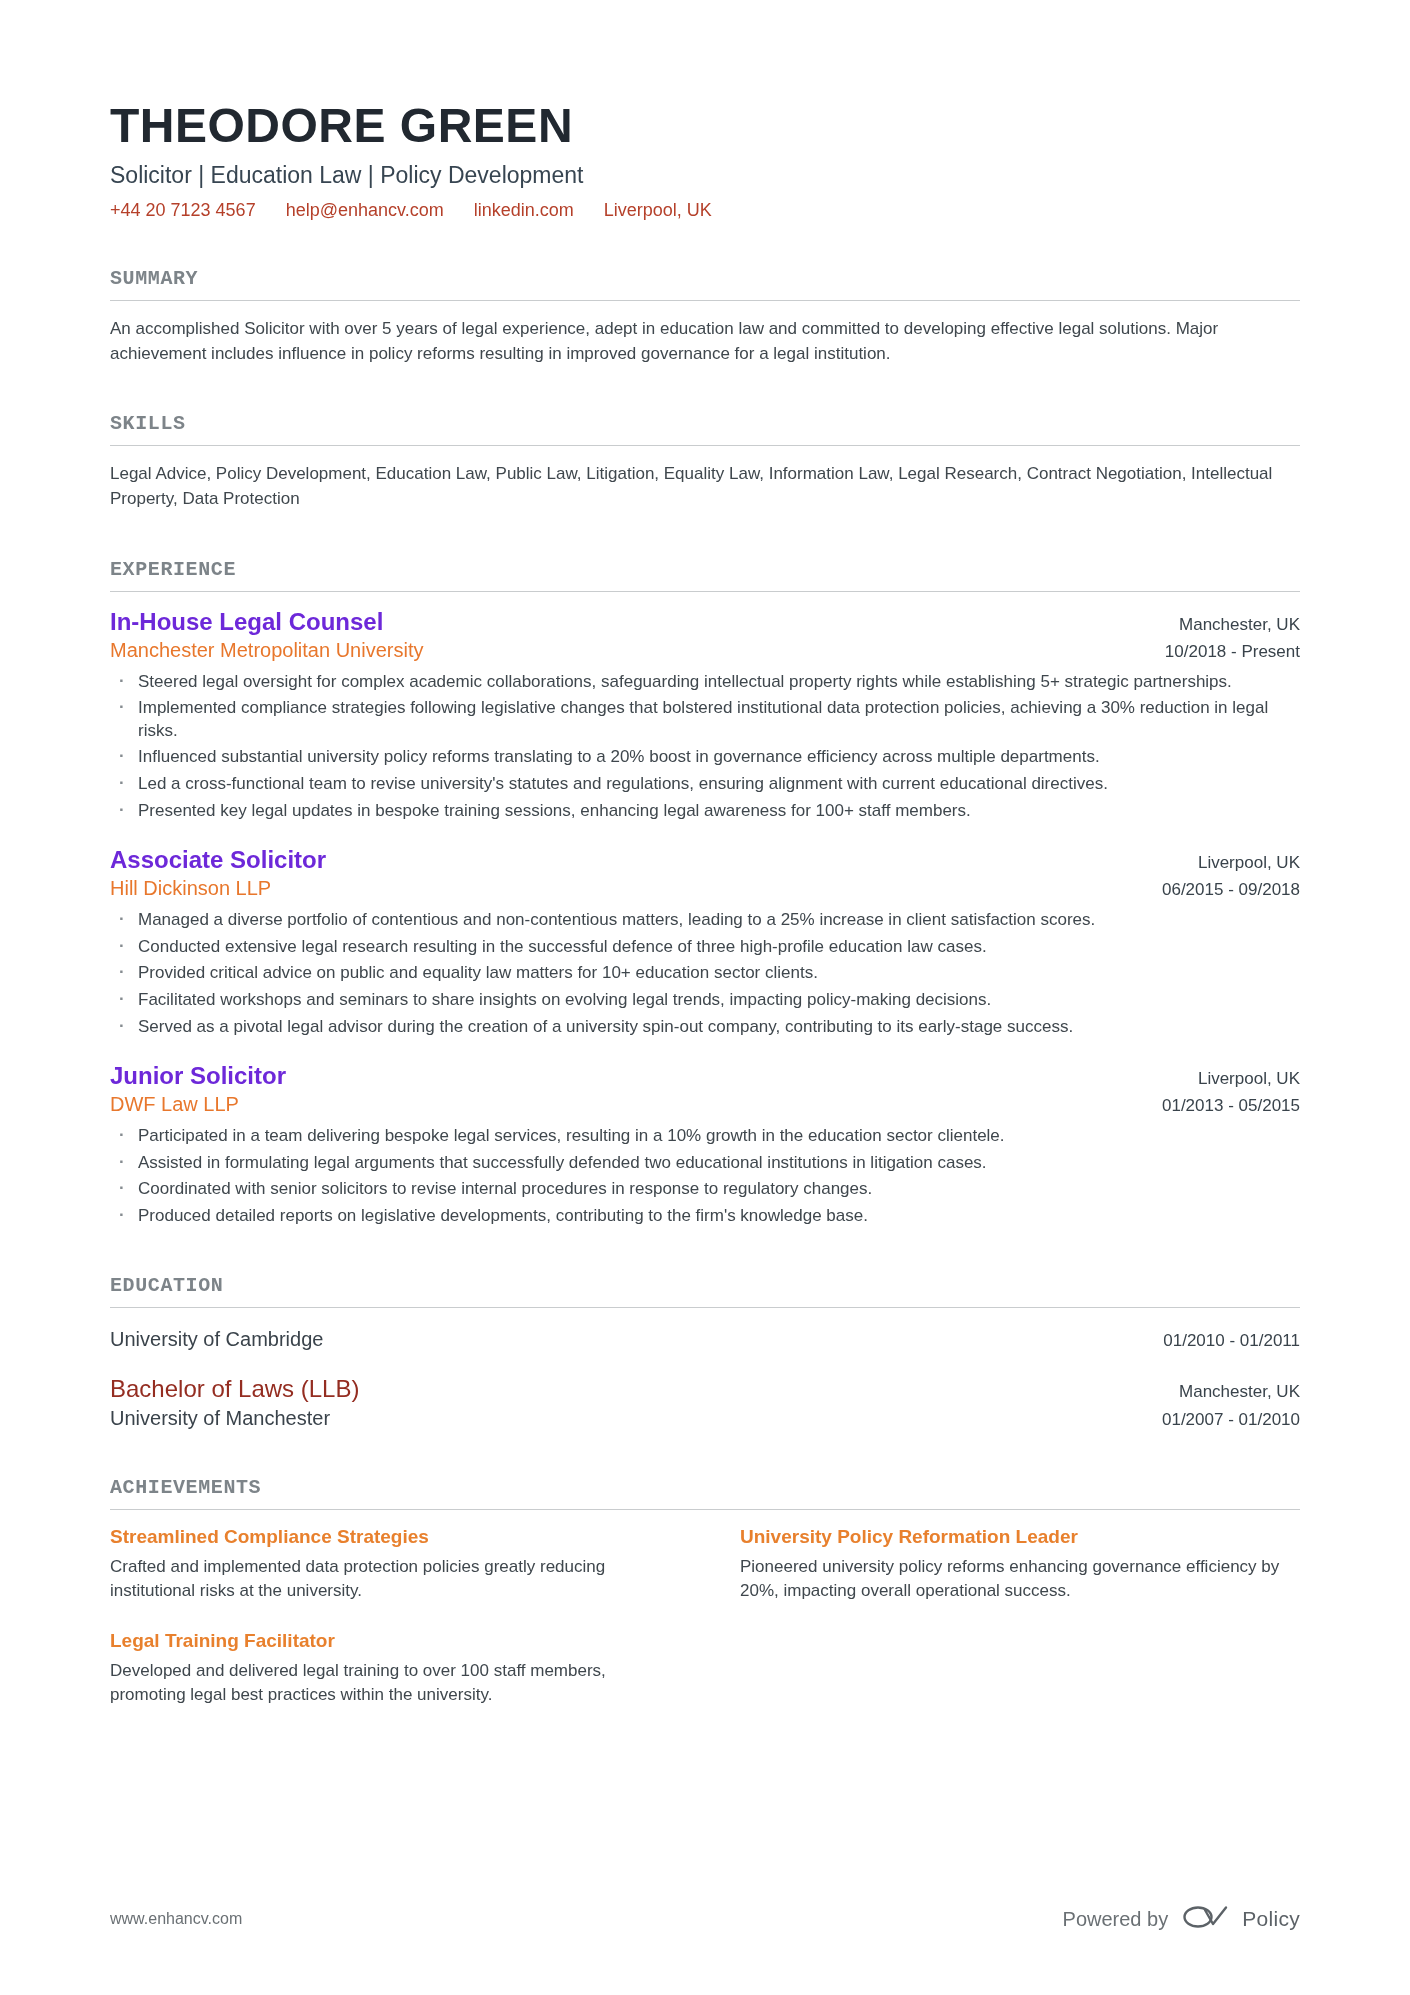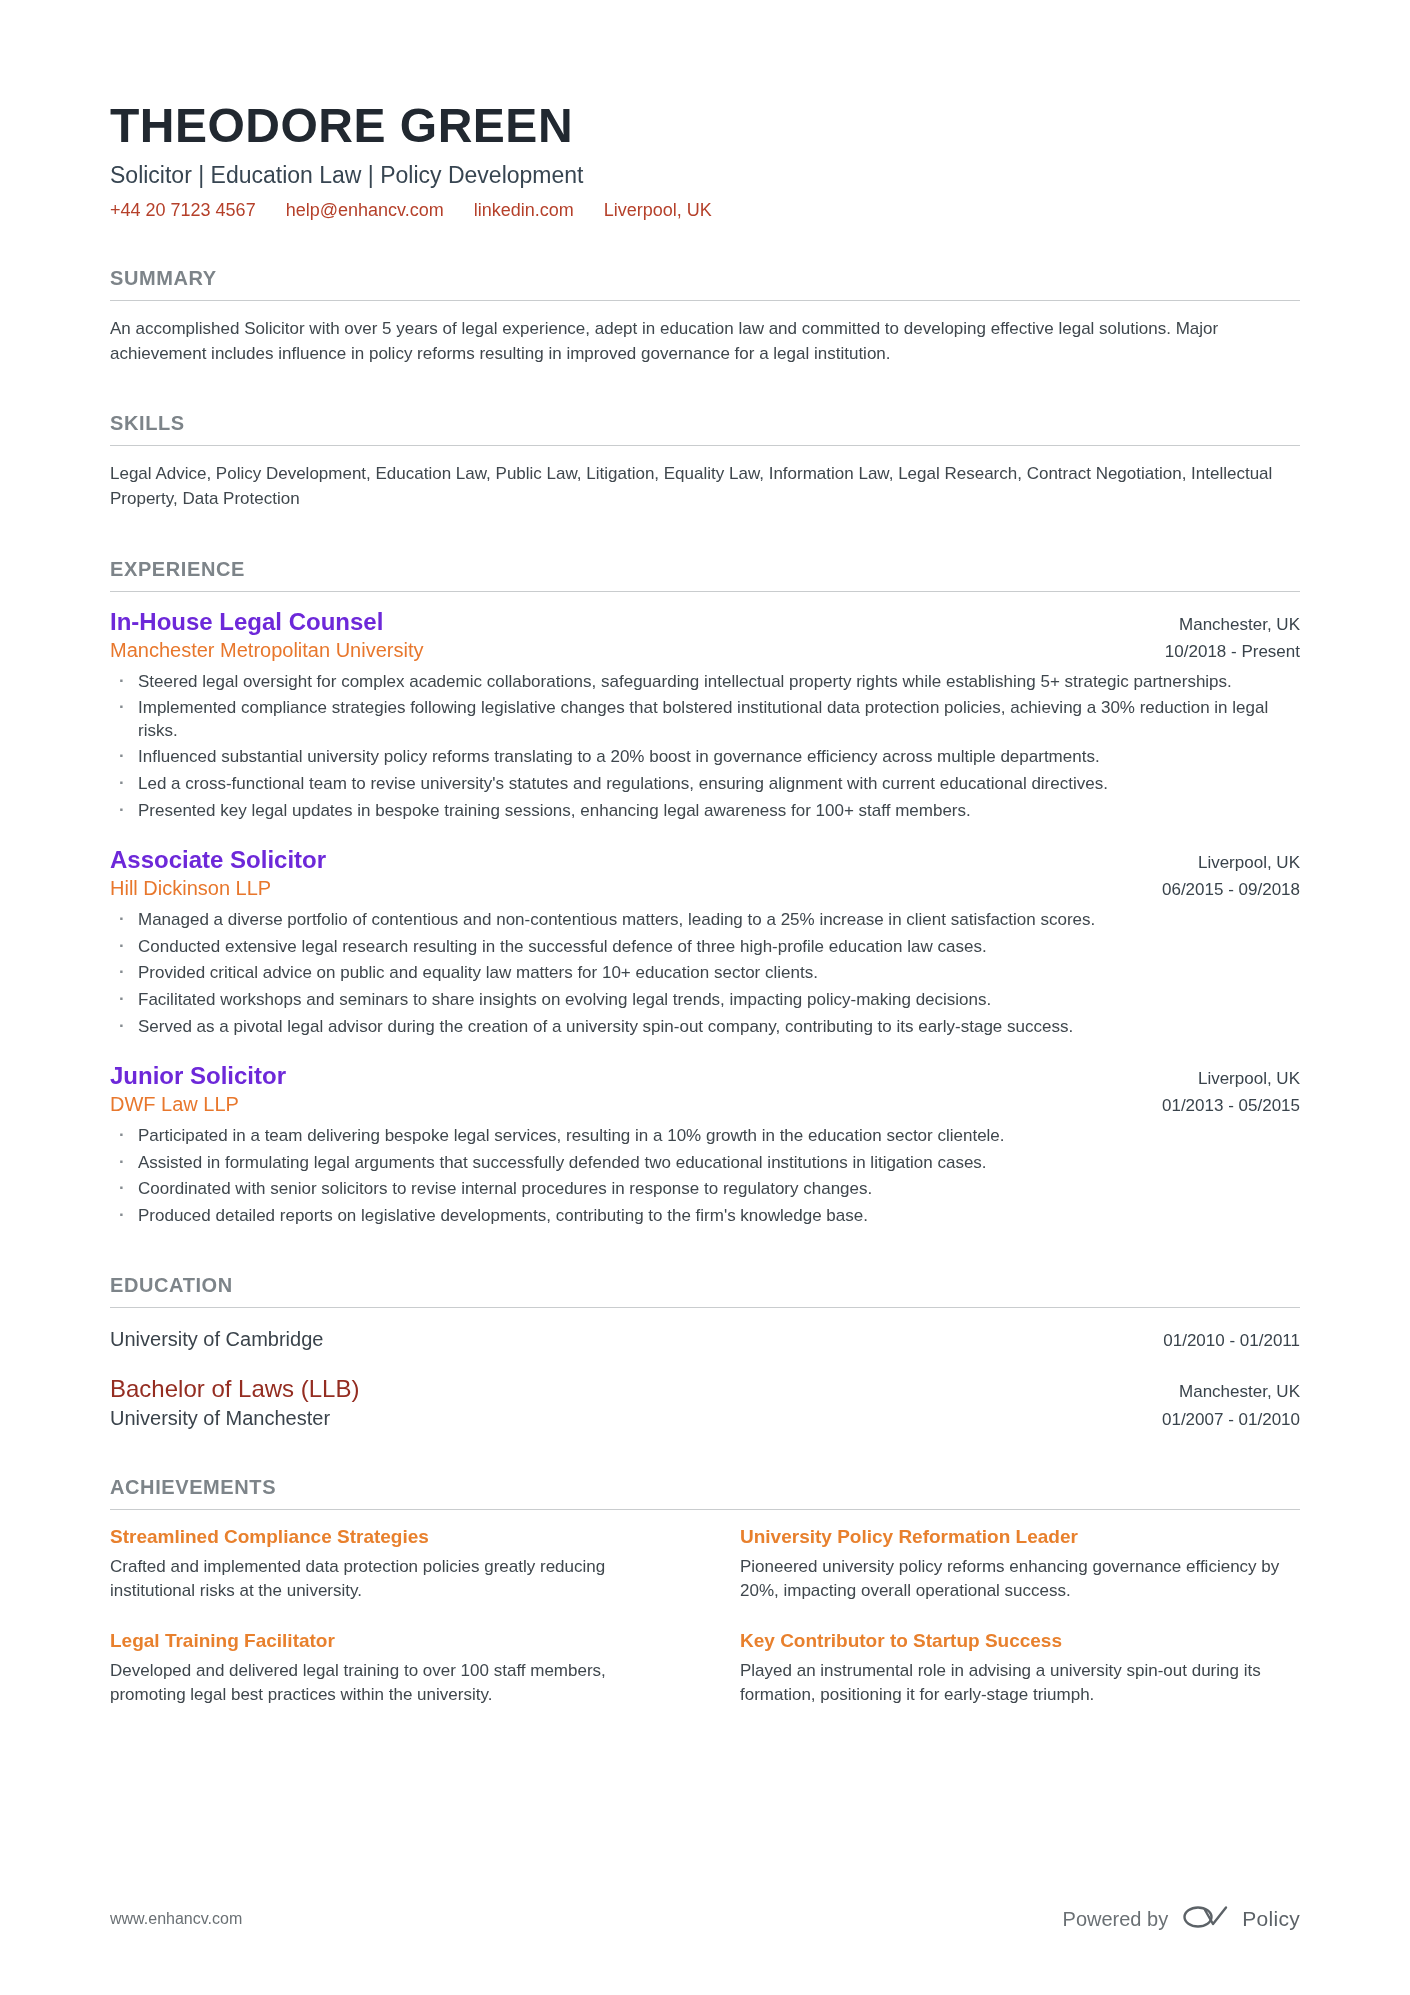--- a/index.html
+++ b/index.html
@@ -48,20 +48,21 @@
   
   .section { margin-top: 46px; }
   .sec-heading {
     font-size: 20px;
     font-weight: bold;
     letter-spacing: 0.6px;
     color: #7d8489;
     padding-bottom: 10px;
     border-bottom: 1px solid #c9ccce;
     margin-bottom: 16px;
+    font-family: Liberation Mono, monospace;
   }
   .body-text {
     font-size: 17px;
     line-height: 1.45;
     color: #3f474d;
   }
 
   
   .job { margin-bottom: 24px; }
   .job:last-child { margin-bottom: 0; }
@@ -277,24 +278,20 @@
           <div class="ach-title">Streamlined Compliance Strategies</div>
           <div class="ach-text">Crafted and implemented data protection policies greatly reducing institutional risks at the university.</div>
         </div>
         <div class="ach">
           <div class="ach-title">University Policy Reformation Leader</div>
           <div class="ach-text">Pioneered university policy reforms enhancing governance efficiency by 20%, impacting overall operational success.</div>
         </div>
         <div class="ach">
           <div class="ach-title">Legal Training Facilitator</div>
           <div class="ach-text">Developed and delivered legal training to over 100 staff members, promoting legal best practices within the university.</div>
-        </div>
-        <div class="ach">
-          <div class="ach-title">Key Contributor to Startup Success</div>
-          <div class="ach-text">Played an instrumental role in advising a university spin-out during its formation, positioning it for early-stage triumph.</div>
         </div>
       </div>
     </section>
   </div>
 
   <footer class="footer">
     <a class="site-link">www.enhancv.com</a>
     <a class="powered">
       <span class="powered-label">Powered by</span>
       <span class="logo-icon">

